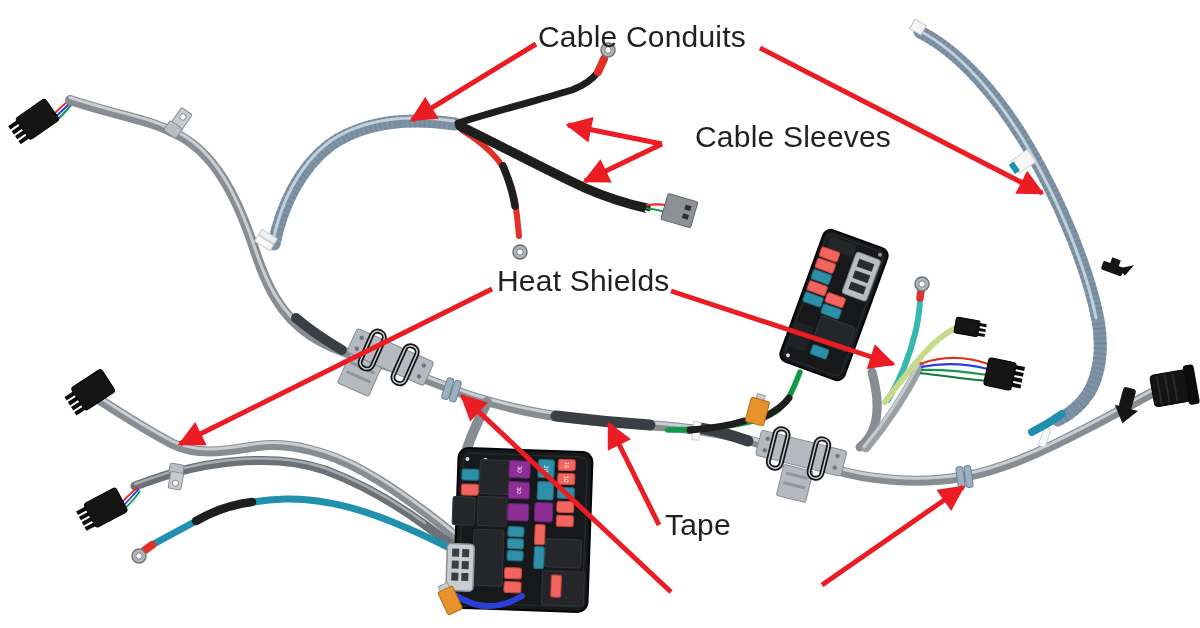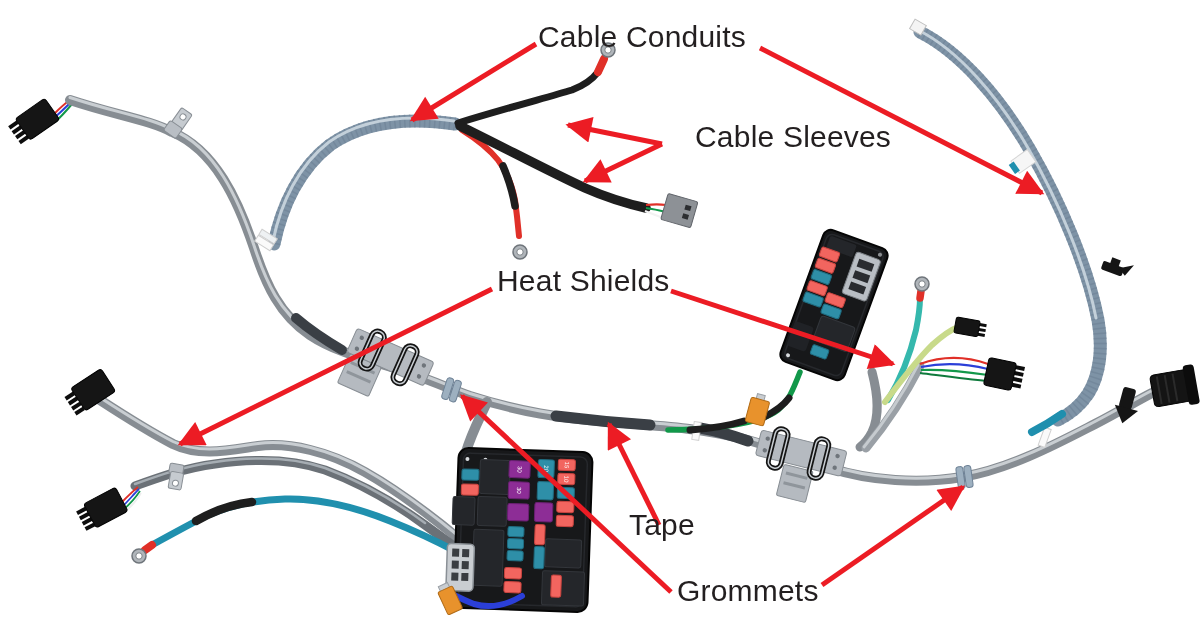--- a/index.html
+++ b/index.html
@@ -353,16 +353,15 @@
     <line x1="671" y1="291" x2="893" y2="364" marker-end="url(#ah)"></line>
     <line x1="659" y1="525" x2="609" y2="424" marker-end="url(#ah)"></line>
     <line x1="671" y1="592" x2="462" y2="396" marker-end="url(#ah)"></line>
     <line x1="822" y1="585" x2="963" y2="487" marker-end="url(#ah)"></line>
   </g>
 </svg>
 
 <div class="callout" style="left:538px;top:21px;">Cable Conduits</div>
 <div class="callout" style="left:695px;top:121px;">Cable Sleeves</div>
 <div class="callout" style="left:497px;top:265px;">Heat Shields</div>
-<div class="callout" style="left:629px;top:509px;">Tape</div>
-<div class="callout" style="left:677px;top:575px;">Grommets</div>
+<div class="callout" style="left:665px;top:509px;">Tape</div>
 
 </div>
 
 </body></html>

